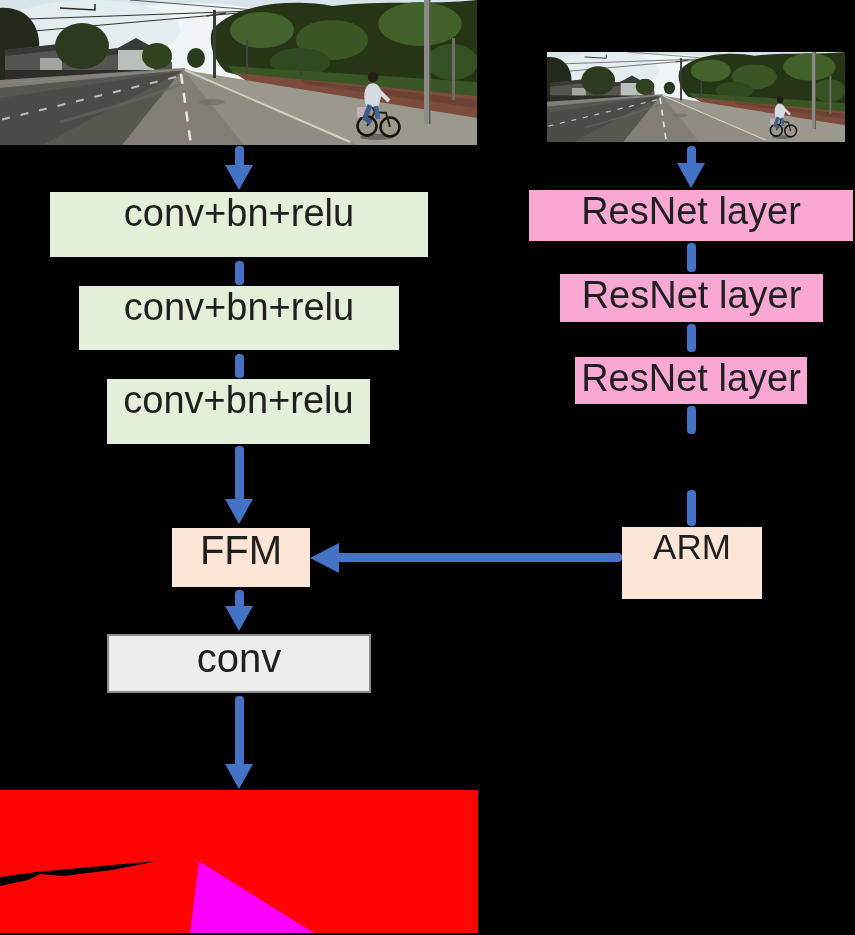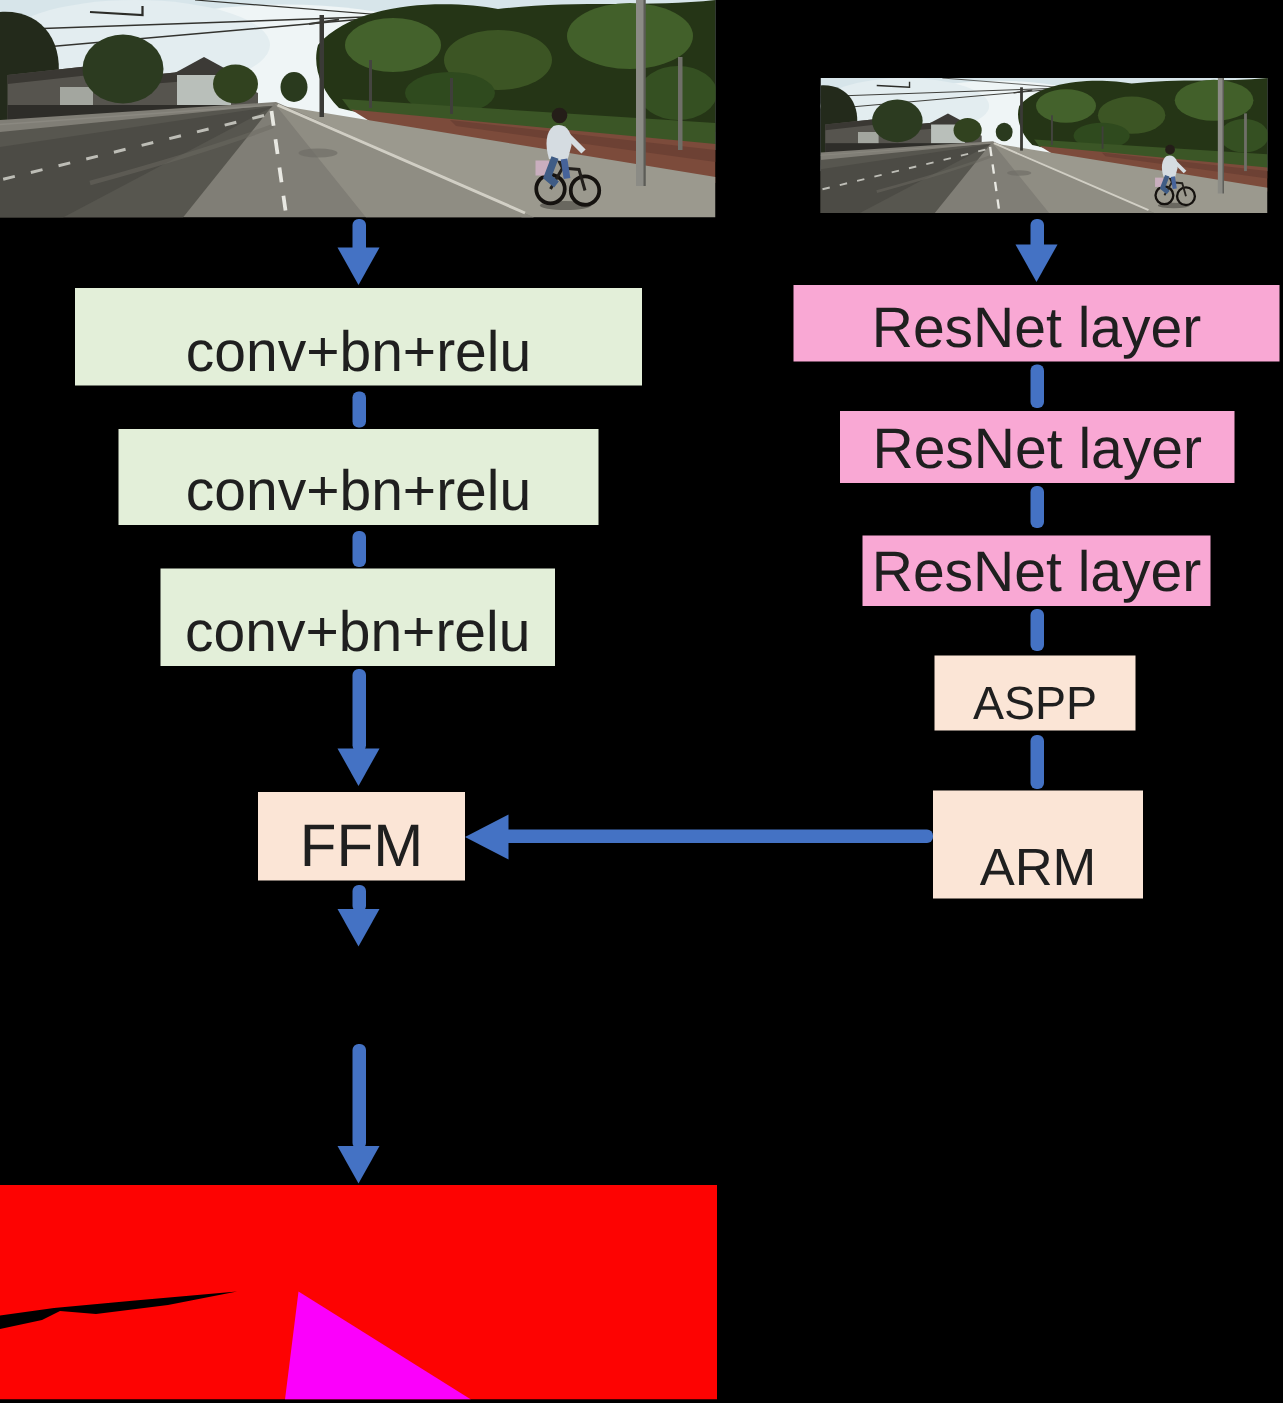--- a/index.html
+++ b/index.html
@@ -5,21 +5,21 @@
   html,body{margin:0;padding:0;background:#000;}
   #canvas{
     position:relative;
     width:855px;height:935px;
     background:#000;
     overflow:hidden;
     font-family:"Liberation Sans", sans-serif;
   }
   .node{
     position:absolute;
-    display:flex;align-items:flex-end;justify-content:center;
+    display:flex;align-items:flex-start;justify-content:center;
     color:#1f1f1f;
     font-family:"Liberation Sans", sans-serif;
     box-sizing:border-box;
     white-space:nowrap;
   }
   .green{background:#e3efd9;}
   .yellow{background:#f9a8d4;}
   .pink{background:#fbe5d6;}
   .grayb{background:#ededed;border:2px solid #8c8c8c;}
   .f38{font-size:38px;}
@@ -152,20 +152,23 @@
   <div class="shaft-v" style="left:234.5px;top:446px;height:55px;"></div>
   <div class="head-down" style="left:225px;top:499px;"></div>
 
   <div class="node pink f40" style="left:172px;top:528px;width:138px;height:59px;">
     <span>FFM</span>
   </div>
 
   <div class="shaft-v" style="left:234.5px;top:590px;height:18px;"></div>
   <div class="head-down" style="left:225px;top:606px;"></div>
 
+  <div class="node grayb f40" style="left:107px;top:634px;width:264px;height:59px;">
+    <span>conv</span>
+  </div>
 
   <div class="shaft-v" style="left:234.5px;top:696px;height:70px;"></div>
   <div class="head-down" style="left:225px;top:764px;"></div>
 
   <div class="shaft-v" style="left:686.5px;top:146px;height:22px;"></div>
   <div class="head-down" style="left:677px;top:163px;"></div>
 
   <div class="node yellow f38" style="left:529px;top:190px;width:324px;height:51px;">
     <span>ResNet layer</span>
   </div>
@@ -177,23 +180,20 @@
   </div>
 
   <div class="shaft-v" style="left:686.5px;top:324px;height:28px;"></div>
 
   <div class="node yellow f38" style="left:575px;top:357px;width:232px;height:47px;">
     <span>ResNet layer</span>
   </div>
 
   <div class="shaft-v" style="left:686.5px;top:406px;height:28px;"></div>
 
-  <div class="node pink f31" style="left:623px;top:437px;width:134px;height:50px;">
-    <span>ASPP</span>
-  </div>
 
   <div class="shaft-v" style="left:686.5px;top:490px;height:36px;"></div>
 
   <div class="node pink f35" style="left:622px;top:527px;width:140px;height:72px;">
     <span>ARM</span>
   </div>
 
   <div class="shaft-h" style="left:335px;top:553px;width:287px;"></div>
   <div class="head-left" style="left:310px;top:542.5px;"></div>
 

